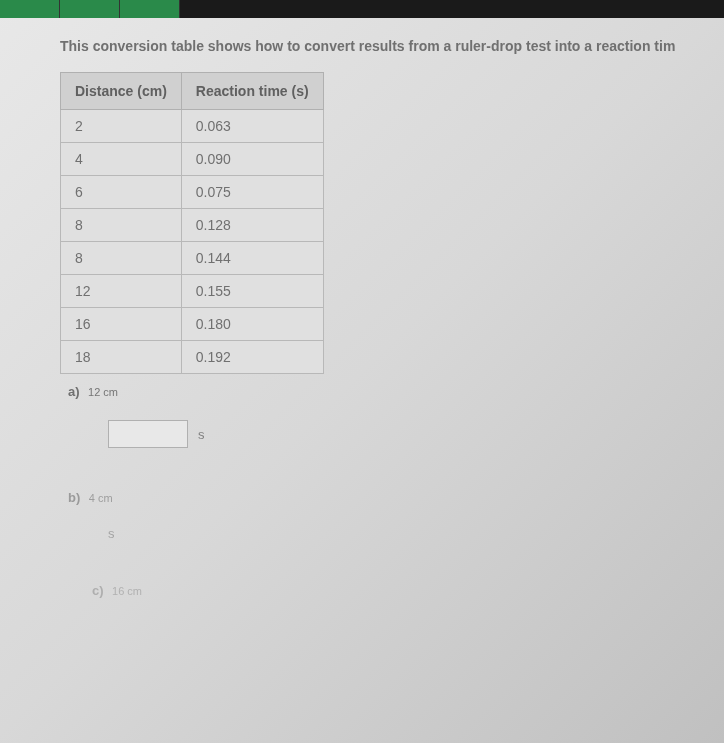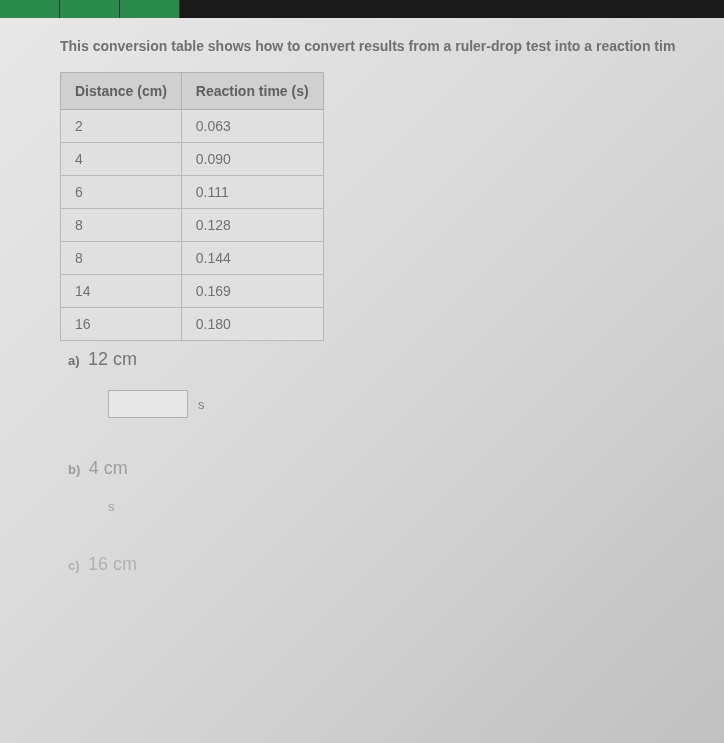--- a/index.html
+++ b/index.html
@@ -70,21 +70,21 @@
       margin-bottom: 40px;
       padding-left: 8px;
     }
     .question-label {
       font-size: 13px;
       color: #707070;
       font-weight: bold;
       display: inline;
     }
     .question-text {
-      font-size: 18px;
+      font-size: 11px;
       color: #757575;
       display: inline;
       margin-left: 4px;
     }
     .answer-row {
       margin-top: 20px;
       margin-left: 40px;
       display: flex;
       align-items: center;
       gap: 10px;
@@ -100,20 +100,21 @@
     }
     .unit {
       font-size: 13px;
       color: #808080;
     }
     .faded {
       opacity: 0.6;
     }
     .more-faded {
       opacity: 0.4;
+      margin-left: 24px;
     }
   </style>
 </head>
 <body>
 
 <div class="top-bar">
   <div class="top-bar-green"></div>
   <div class="top-bar-green"></div>
   <div class="top-bar-green"></div>
   <div class="top-bar-dark"></div>
@@ -133,37 +134,41 @@
       <tr>
         <td>2</td>
         <td>0.063</td>
       </tr>
       <tr>
         <td>4</td>
         <td>0.090</td>
       </tr>
       <tr>
         <td>6</td>
-        <td>0.111</td>
+        <td>0.075</td>
       </tr>
       <tr>
         <td>8</td>
         <td>0.128</td>
       </tr>
       <tr>
         <td>8</td>
         <td>0.144</td>
       </tr>
       <tr>
-        <td>14</td>
-        <td>0.169</td>
+        <td>12</td>
+        <td>0.155</td>
       </tr>
       <tr>
         <td>16</td>
         <td>0.180</td>
+      </tr>
+      <tr>
+        <td>18</td>
+        <td>0.192</td>
       </tr>
     </tbody>
   </table>
 
 
   <div class="question">
     <span class="question-label">a)</span>
     <span class="question-text">12 cm</span>
     <div class="answer-row">
       <input class="answer-input" type="text" style="">

